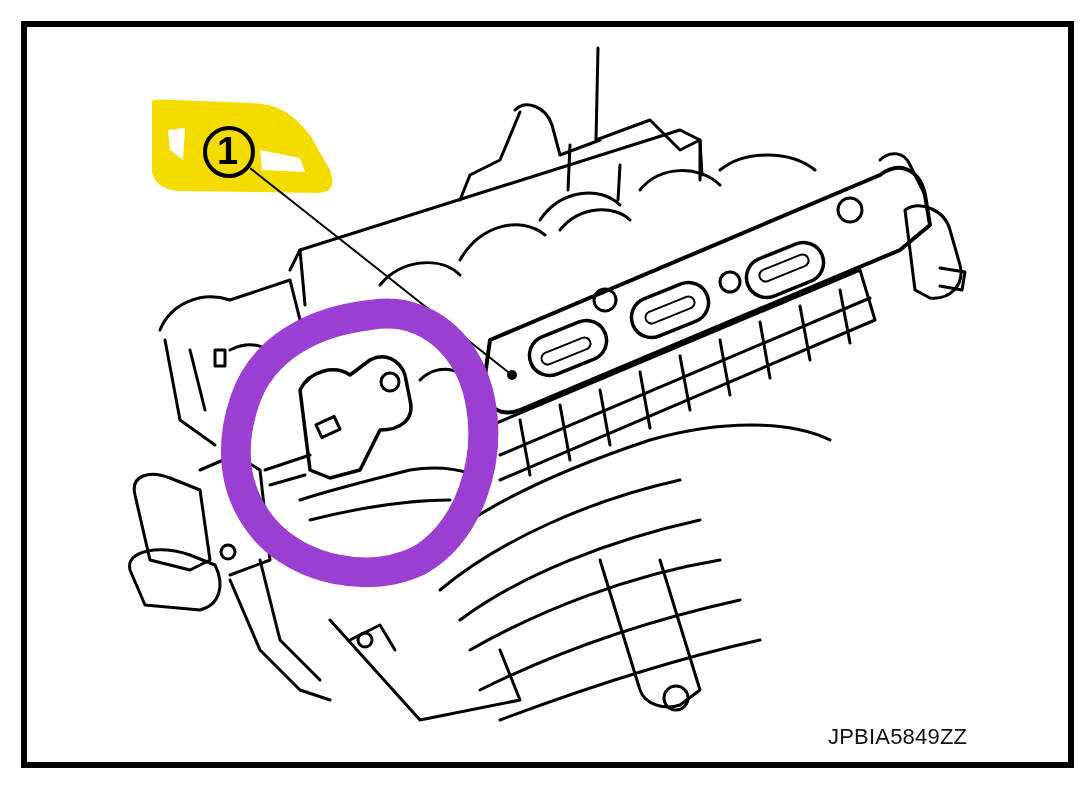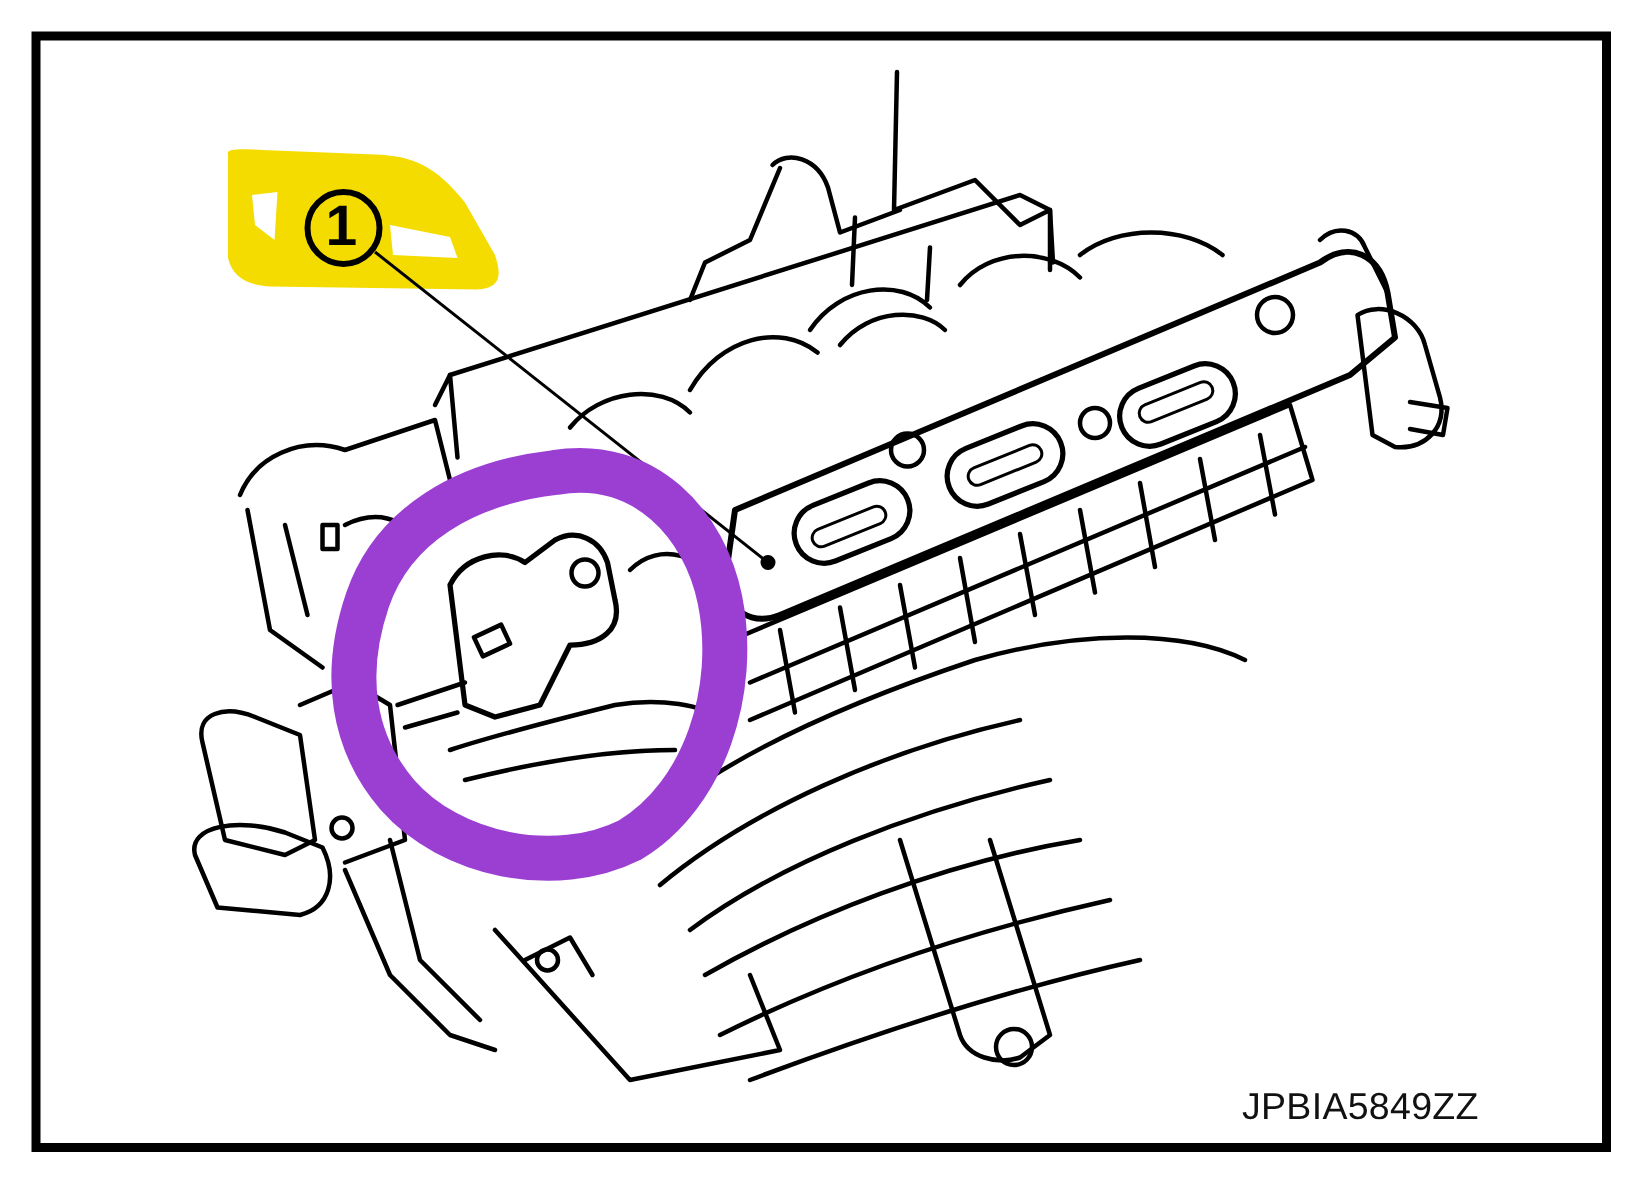--- a/index.html
+++ b/index.html
@@ -6,21 +6,21 @@
   body { width: 1085px; height: 797px; position: relative; overflow: hidden; }
   .frame {
     position: absolute; left: 21px; top: 21px;
     width: 1041px; height: 735px;
     border: 6px solid #000000; background: #ffffff;
   }
   .art { position: absolute; left: 0; top: 0; width: 1085px; height: 797px; }
   .caption {
     position: absolute; left: 828px; top: 724px;
     font-family: "Liberation Sans", sans-serif;
-    font-size: 25px; color: #111111; letter-spacing: 0.2px;
+    font-size: 22px; color: #111111; letter-spacing: 0.2px;
   }
   .callout-num {
     font-family: "Liberation Sans", sans-serif; font-weight: bold;
   }
 </style>
 </head>
 <body>
 
 <div class="frame"></div>
 

